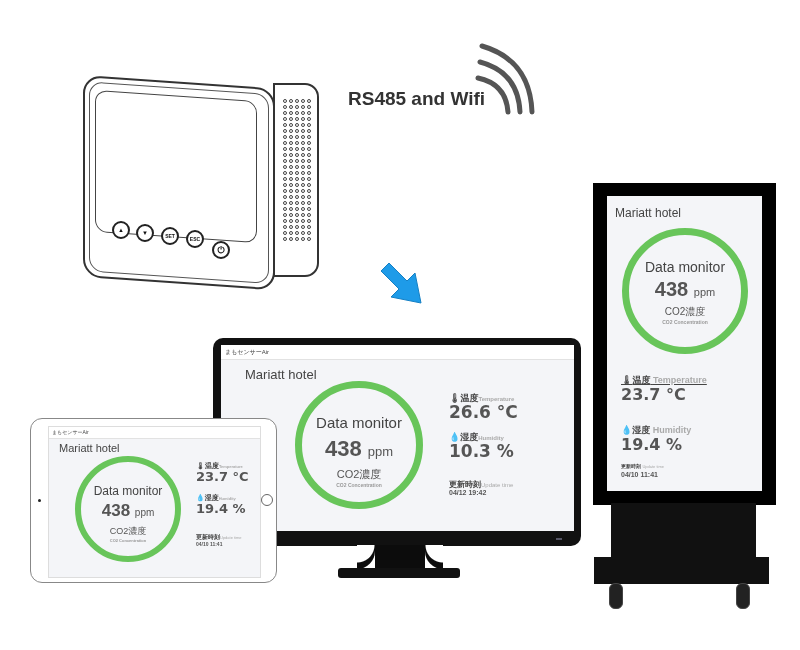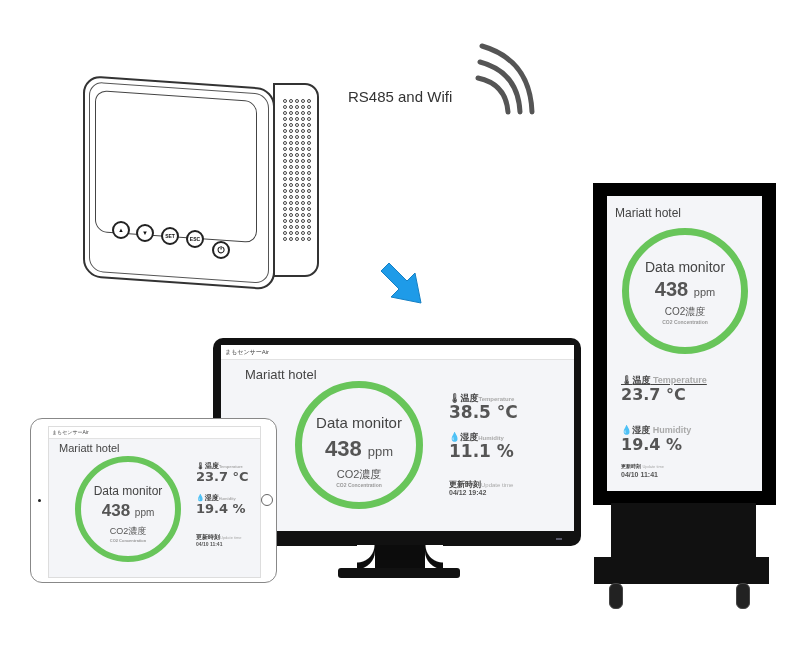--- a/index.html
+++ b/index.html
@@ -9,21 +9,21 @@
   
   .device { left:78px; top:73px; width:240px; height:200px; }
   .device-front { position:absolute; left:5px; top:2px; width:188px; height:198px; border:2px solid #333; border-radius:18px; background:#fff; transform:skewY(4deg); transform-origin:left top; }
   .device-front-inner { position:absolute; left:4px; top:4px; right:4px; bottom:4px; border:1px solid #555; border-radius:14px; }
   .device-screen { position:absolute; left:10px; top:12px; width:160px; height:140px; border:1.5px solid #444; border-radius:12px; }
   .device-side { position:absolute; left:195px; top:10px; width:42px; height:190px; border:2px solid #333; border-radius:0 14px 14px 0; background:#fff; }
   .grille { position:absolute; left:8px; top:14px; width:28px; display:grid; grid-template-columns:repeat(5, 5px); gap:2px 1px; }
   .grille span { width:4px; height:4px; border:1px solid #444; border-radius:50%; box-sizing:border-box; }
   .dev-btn { position:absolute; width:14px; height:14px; border:2px solid #222; border-radius:50%; background:#fff; font-size:6px; font-weight:bold; text-align:center; line-height:14px; color:#111; box-sizing:content-box; }
 
-  .rs-label { left:348px; top:88px; font-size:15px; color:#333; }
+  .rs-label { left:348px; top:88px; font-size:19px; color:#333;font-weight:bold; }
   .wifi { left:470px; top:40px; width:70px; height:80px; }
 
   .arrow { left:373px; top:255px; width:55px; height:55px; }
 
   
   .screen { position:absolute; background:#f4f5f8; overflow:hidden; }
   .appbar { position:absolute; left:0; top:0; right:0; background:#fff; border-bottom:1px solid #e2e2e2; color:#444; }
   .hotel { position:absolute; color:#444; }
   .ring { position:absolute; border-radius:50%; border-style:solid; border-color:#68c55a; box-sizing:border-box; background:#f4f5f8; text-align:center; color:#555; }
   .ring .dm { display:block; color:#444; }
@@ -218,25 +218,25 @@
   <div class="hotel" style="left:24px; top:22px; font-size:13px;">Mariatt hotel</div>
   <div class="ring" style="left:74px; top:36px; width:128px; height:128px; border-width:7px; padding-top:26px;">
     <span class="dm" style="font-size:15px;">Data monitor</span>
     <span class="val" style="font-size:22px; margin-top:5px;"><span>438</span> <span class="unit" style="font-size:13px;">ppm</span></span>
     <span class="co2" style="font-size:11px; margin-top:5px;">CO2濃度</span>
     <span class="co2sub" style="font-size:5px;">CO2 Concentration</span>
   </div>
   <div class="abs metric-label" style="left:228px; top:47px; font-size:9px;">
     <span>🌡</span><span>温度</span><span class="en" style="font-size:6px;">Temperature</span>
   </div>
-  <div class="abs metric-val" style="left:228px; top:57px; font-size:17px;">38.5 °C</div>
+  <div class="abs metric-val" style="left:228px; top:57px; font-size:17px;">26.6 °C</div>
   <div class="abs metric-label" style="left:228px; top:86px; font-size:9px;">
     <span>💧</span><span>湿度</span><span class="en" style="font-size:6px;">Humidity</span>
   </div>
-  <div class="abs metric-val" style="left:228px; top:96px; font-size:17px;">11.1 %</div>
+  <div class="abs metric-val" style="left:228px; top:96px; font-size:17px;">10.3 %</div>
   <div class="abs upd" style="left:228px; top:134px; font-size:8px;"><span>更新時刻</span><span class="en" style="font-size:6px;">Update time</span></div>
   <div class="abs upd-val" style="left:228px; top:144px; font-size:7px;">04/12 19:42</div>
 </div>
 <div class="abs monitor-led"></div>
 <div class="abs monitor-neck"></div>
 <div class="abs monitor-base"></div>
 
 <div class="abs tablet-frame"></div>
 <div class="abs tablet-cam"></div>
 <div class="abs tablet-home"></div>

